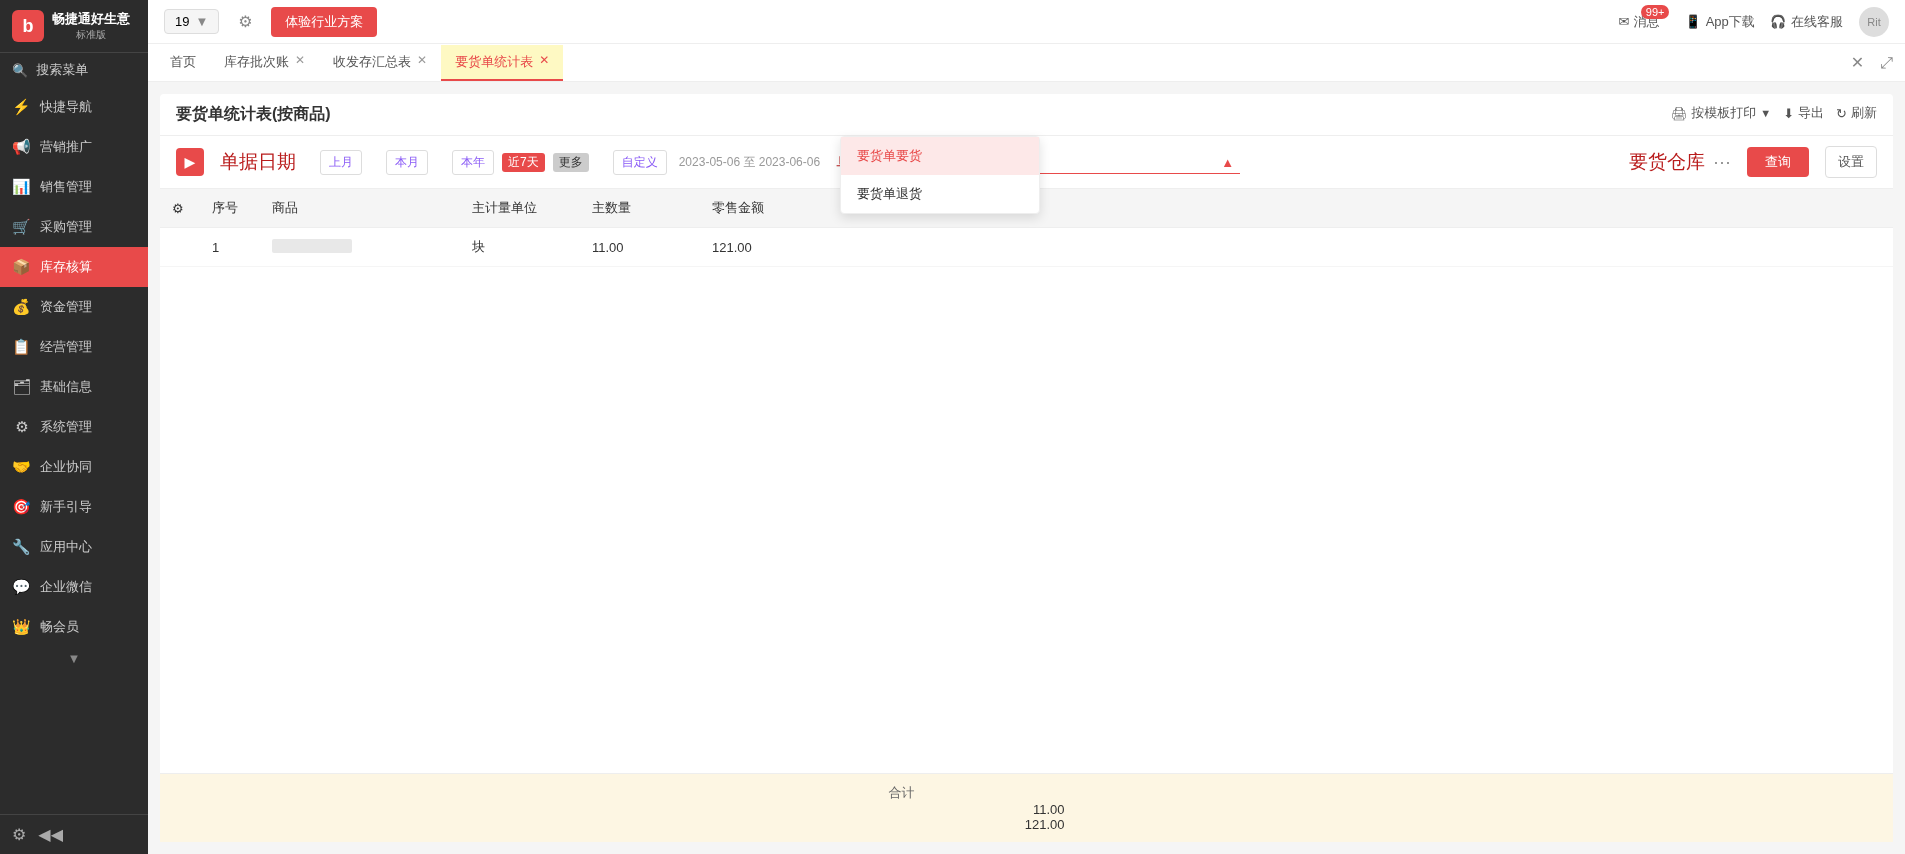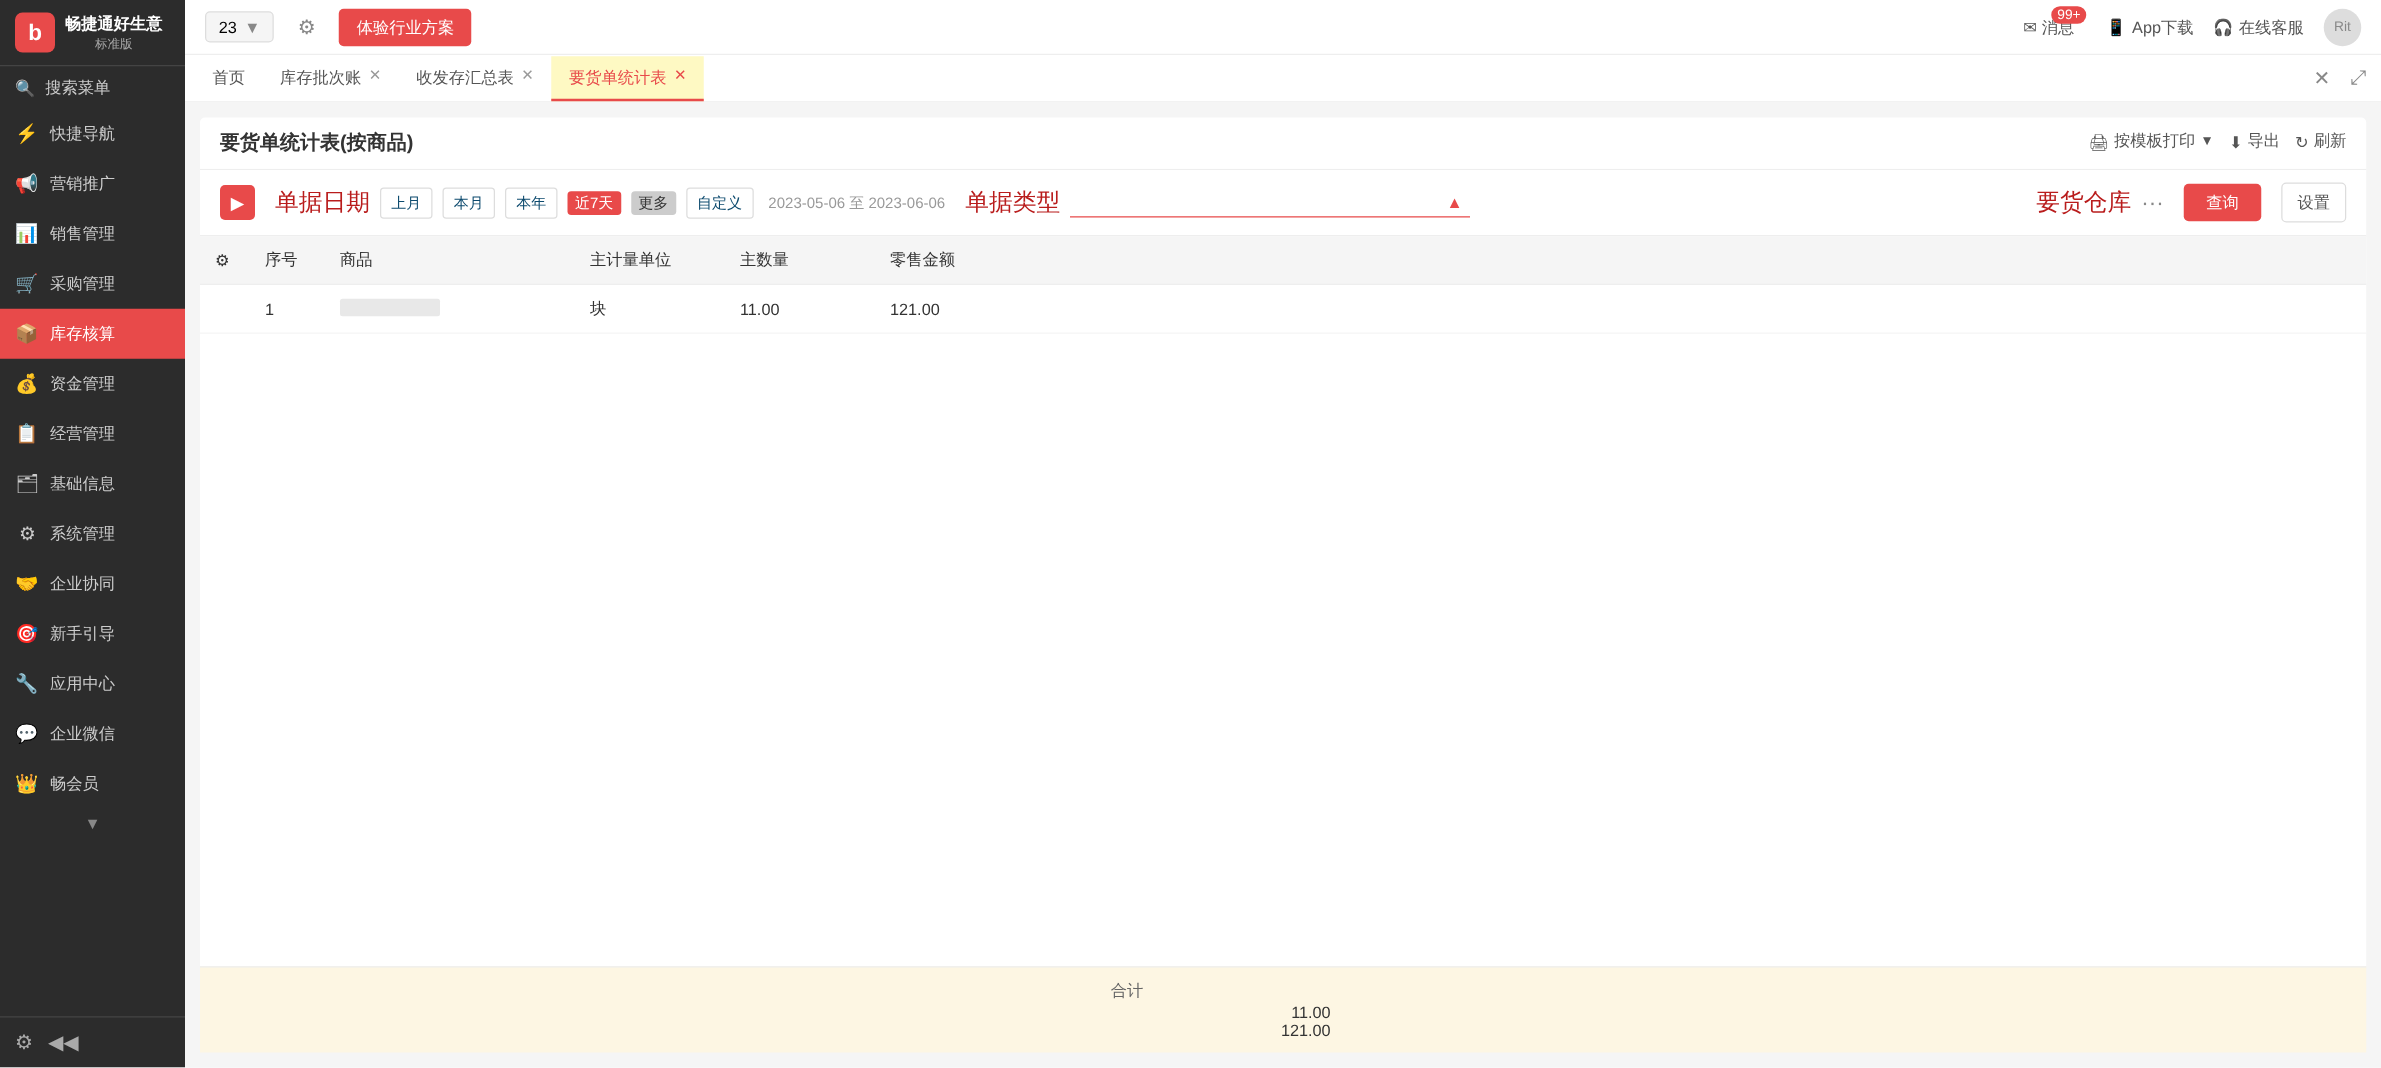--- a/index.html
+++ b/index.html
@@ -46,21 +46,21 @@
     .page-header { background: #fff; padding: 10px 16px; border-radius: 4px 4px 0 0; display: flex; align-items: flex-start; justify-content: space-between; border-bottom: 1px solid #eee; }
     .page-title { font-size: 16px; font-weight: bold; color: #333; }
     .page-actions { display: flex; align-items: center; gap: 12px; }
     .page-action-btn { display: flex; align-items: center; gap: 4px; color: #555; cursor: pointer; font-size: 13px; }
 
     
     .filter-bar { background: #fff; padding: 10px 16px; border-bottom: 1px solid #eee; display: flex; align-items: center; gap: 16px; flex-wrap: wrap; position: relative; }
     .filter-expand-btn { width: 28px; height: 28px; background: #e84a4a; color: #fff; border-radius: 4px; display: flex; align-items: center; justify-content: center; cursor: pointer; font-size: 14px; flex-shrink: 0; }
     .filter-group { display: flex; align-items: center; gap: 8px; flex-wrap: wrap; }
     .filter-label { color: #b91c1c; font-size: 19px; white-space: nowrap; }
-    .date-btn { padding: 3px 8px; border: 1px solid #ddd; border-radius: 3px; cursor: pointer; font-size: 12px; color: #0c4a6e; background: #fff; }
+    .date-btn { padding: 3px 8px; border: 1px solid #ddd; border-radius: 3px; cursor: pointer; font-size: 12px; color: #8b5cf6; background: #fff; margin-left: 16px; }
     .date-badge { background: #e84a4a; color: #fff; border-radius: 3px; padding: 1px 6px; font-size: 12px; cursor: pointer; }
     .date-range { font-size: 12px; color: #999; margin-left: 4px; }
     .filter-type-group { display: flex; align-items: center; gap: 8px; flex: 1; }
     .filter-input-wrapper { position: relative; flex: 1; max-width: 320px; }
     .filter-input { width: 100%; border: none; border-bottom: 1px solid #e84a4a; padding: 4px 8px; font-size: 13px; outline: none; background: transparent; }
     .filter-input-arrow { position: absolute; right: 6px; top: 50%; transform: translateY(-50%); color: #e84a4a; cursor: pointer; }
     .filter-warehouse-group { display: flex; align-items: center; gap: 8px; }
     .filter-more-btn { color: #888; cursor: pointer; font-size: 18px; }
     .filter-query-btn { background: #e84a4a; color: #fff; border: none; border-radius: 4px; padding: 6px 18px; font-size: 13px; cursor: pointer; flex-shrink: 0; }
     .filter-settings-btn { border: 1px solid #ddd; background: #fff; color: #555; border-radius: 4px; padding: 6px 12px; font-size: 13px; cursor: pointer; flex-shrink: 0; }
@@ -168,21 +168,21 @@
     <span class="sidebar-bottom-icon">⚙</span>
     <span class="sidebar-bottom-icon">◀◀</span>
   </div>
 </div>
 
 <div class="main">
 
   <div class="topbar">
     <div class="topbar-left">
       <div class="topbar-selector">
-        <span>23</span>
+        <span>19</span>
         <span style="color:#888;">▼</span>
       </div>
       <div class="topbar-settings-icon">⚙</div>
       <button class="topbar-trial-btn">体验行业方案</button>
     </div>
     <div class="topbar-right">
       <div class="topbar-right-item" style="position:relative;margin-right:10px;">
         <span>✉</span>
         <span>消息</span>
         <span class="badge">99+</span>
@@ -267,20 +267,24 @@
       </div>
 
       <div class="filter-warehouse-group">
         <span class="filter-label">要货仓库</span>
         <span class="filter-more-btn">···</span>
       </div>
 
       <button class="filter-query-btn">查询</button>
       <button class="filter-settings-btn">设置</button>
 
+      <div class="dropdown-menu">
+        <div class="dropdown-item selected">要货单要货</div>
+        <div class="dropdown-item">要货单退货</div>
+      </div>
     </div>
 
     <div class="table-container">
       <table class="data-table">
         <thead>
           <tr>
             <th class="settings-col" style="width:40px;">⚙</th>
             <th style="width:60px;">序号</th>
             <th style="width:200px;">商品</th>
             <th style="width:120px;">主计量单位</th>

